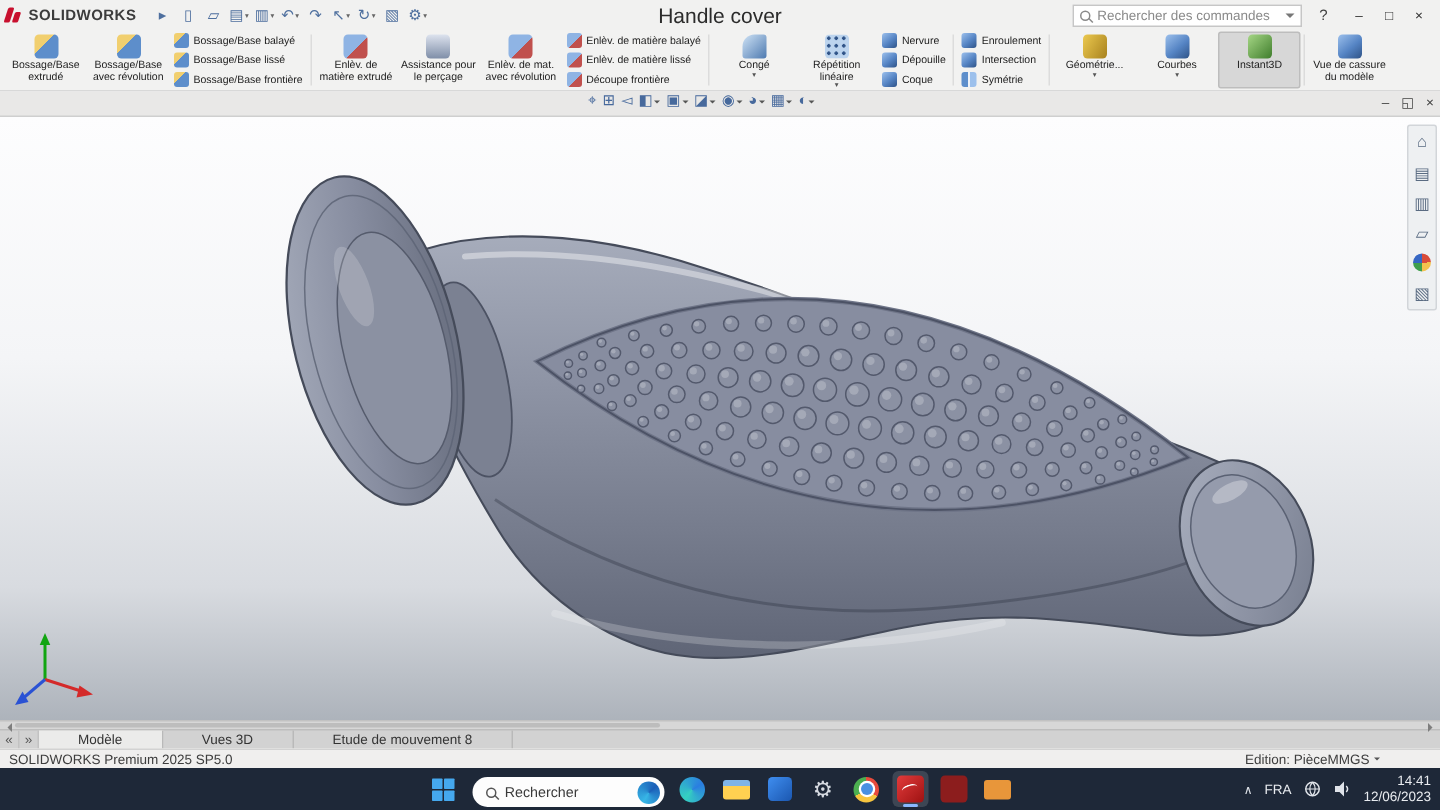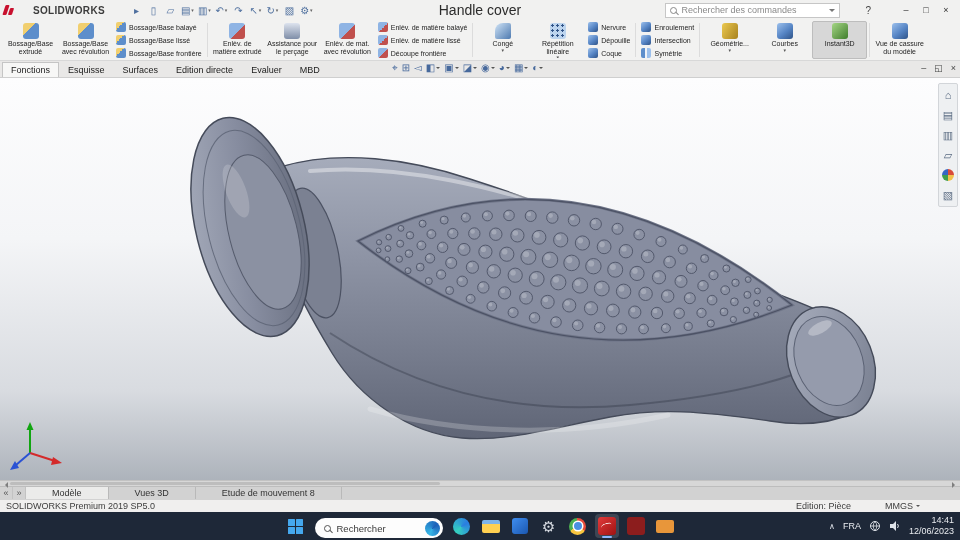--- a/index.html
+++ b/index.html
@@ -1,29 +1,29 @@
 <!DOCTYPE html>
 <html><head>
 <meta charset="utf-8">
 <style>
   *{box-sizing:border-box;margin:0;padding:0;}
   body{font-family:"Liberation Sans",sans-serif;background:#444;}
   .screen{width:960px;height:540px;display:flex;flex-direction:column;position:relative;overflow:hidden;background:#fff;}
 
   
-  .titlebar{height:20px;background:#f1f1f0;display:flex;align-items:center;padding:0 4px;gap:20px;position:relative;flex:0 0 auto;}
+  .titlebar{height:20px;background:#f1f1f0;display:flex;align-items:center;padding:0 4px;gap:6px;position:relative;flex:0 0 auto;}
   .logo-mark{display:inline-flex;gap:1px;align-items:center;height:12px;}
   .logo-mark i{display:block;width:4px;height:10px;background:#c8102e;transform:skewX(-18deg);border-radius:1px;}
   .logo-mark i:last-child{height:7px;margin-top:3px;}
   .logo-text{font-weight:bold;font-size:10px;color:#3c3c3c;letter-spacing:.3px;margin-right:4px;}
   .quickbar{display:flex;align-items:center;gap:2px;}
   .qicon{min-width:15px;height:15px;display:inline-flex;align-items:center;justify-content:center;color:#4e6f9e;font-size:10px;border-radius:2px;}
   .qicon .qc{font-size:5px;color:#666;margin-left:1px;}
   .doc-title{position:absolute;left:50%;transform:translateX(-50%);font-size:14px;color:#2b2b2b;}
-  .search-box{margin-left:auto;width:175px;height:15px;background:#fff;border:1px solid #c6c6c6;display:flex;align-items:center;gap:4px;padding:0 4px;font-size:9px;color:#8a8a8a;}
+  .search-box{margin-left:auto;width:153px;height:15px;background:#fff;border:1px solid #c6c6c6;display:flex;align-items:center;gap:4px;padding:0 4px;font-size:9px;color:#8a8a8a;}
   .mag{width:7px;height:7px;border:1.4px solid #8a8a8a;border-radius:50%;position:relative;flex:0 0 auto;}
   .mag::after{content:"";position:absolute;width:4px;height:1.4px;background:#8a8a8a;transform:rotate(45deg);right:-3px;bottom:-2px;}
   .sb-caret{width:0;height:0;border:3px solid transparent;border-top-color:#777;margin-left:auto;margin-top:3px;}
   .help-btn{font-size:10px;color:#444;padding:0 5px;}
   .win-controls{display:flex;}
   .win-controls .wbtn{width:20px;height:16px;display:inline-flex;align-items:center;justify-content:center;font-size:9px;color:#333;}
 
   
   .ribbon{height:41px;background:#f2f2f1;border-bottom:1px solid #d8d8d8;display:flex;align-items:stretch;padding:1px 2px;overflow:hidden;flex:0 0 auto;}
   .rgroup{display:flex;align-items:stretch;padding:0 1px;}
@@ -70,21 +70,21 @@
   .scrollrow{height:6px;background:#d7d7d7;border-top:1px solid #c2c2c2;position:relative;flex:0 0 auto;}
   .hthumb{position:absolute;left:10px;top:1px;height:3px;width:430px;background:#bdbdbd;border-radius:2px;}
   .harrow{position:absolute;top:1px;width:0;height:0;border:3px solid transparent;}
   .harrow.l{left:2px;border-right-color:#7e7e7e;}
   .harrow.r{right:2px;border-left-color:#7e7e7e;}
   .modeltabs{height:13px;background:#d2d2d2;display:flex;align-items:stretch;font-size:9px;border-top:1px solid #bdbdbd;flex:0 0 auto;}
   .mnav{width:13px;display:flex;align-items:center;justify-content:center;color:#555;font-size:9px;border-right:1px solid #c2c2c2;}
   .mtab{padding:0 26px;display:flex;align-items:center;border-right:1px solid #b9b9b9;color:#333;}
   .mtab.active{background:#ebebea;}
   .statusbar{height:13px;background:#f0efee;display:flex;align-items:center;font-size:9px;color:#3d3d3d;padding:0 6px;border-top:1px solid #d2d2d2;flex:0 0 auto;}
-  .status-right{margin-left:auto;display:flex;gap:34px;align-items:center;margin-right:34px;}
+  .status-right{margin-left:auto;display:flex;align-items:center;margin-right:34px;}
   .sitem{display:flex;align-items:center;gap:3px;}
   .scaret{width:0;height:0;border:2.5px solid transparent;border-top-color:#555;margin-top:2px;}
 
   
   .taskbar{height:28px;background:#1e2838;display:flex;align-items:center;position:relative;color:#e8ebef;flex:0 0 auto;}
   .tb-center{display:flex;align-items:flex-end;gap:7px;margin:0 auto;}
   .start{width:24px;height:24px;display:flex;align-items:center;justify-content:center;border-radius:4px;}
   .start-grid{display:grid;grid-template-columns:7px 7px;grid-template-rows:7px 7px;gap:1px;}
   .start-grid i{background:#45a8ee;border-radius:.5px;}
   .tb-search{height:20px;min-width:128px;background:#fdfdfd;border-radius:10px;display:flex;align-items:center;gap:6px;padding:0 3px 0 9px;color:#3a3a3a;font-size:9.5px;}
@@ -266,28 +266,20 @@
       <div class="rsep"></div>
       <div class="rgroup">
         <div class="rlarge">
           <span class="ricon icon-model-break-view"></span>
           <span class="rlabel">Vue de cassure du modèle</span>
         </div>
       </div>
     </div>
 
   <div class="tabrow">
-    <div id="cmdtabs" class="cmdtabs">
-        <span class="ctab active">Fonctions</span>
-        <span class="ctab">Esquisse</span>
-        <span class="ctab">Surfaces</span>
-        <span class="ctab">Edition directe</span>
-        <span class="ctab">Evaluer</span>
-        <span class="ctab">MBD</span>
-      </div>
     <div id="headsup" class="headsup">
         <span class="hbtn">
           <span class="hicon">⌖</span>
         </span>
         <span class="hbtn">
           <span class="hicon">⊞</span>
         </span>
         <span class="hbtn">
           <span class="hicon">◅</span>
         </span>
@@ -621,21 +613,21 @@
 
   <div id="modeltabs" class="modeltabs">
       <span class="mnav">«</span>
       <span class="mnav">»</span>
       <span class="mtab active">Modèle</span>
       <span class="mtab">Vues 3D</span>
       <span class="mtab">Etude de mouvement 8</span>
     </div>
 
   <div class="statusbar">
-    <span>SOLIDWORKS Premium 2019 SP5.0</span>
+    <span>SOLIDWORKS Premium 2025 SP5.0</span>
     <div id="status-right" class="status-right">
         <span class="sitem">Edition: Pièce</span>
         <span class="sitem">MMGS<span class="scaret"></span></span>
       </div>
   </div>
 
   <div class="taskbar">
     <div class="tb-center">
       <div class="start">
         <span class="start-grid">

